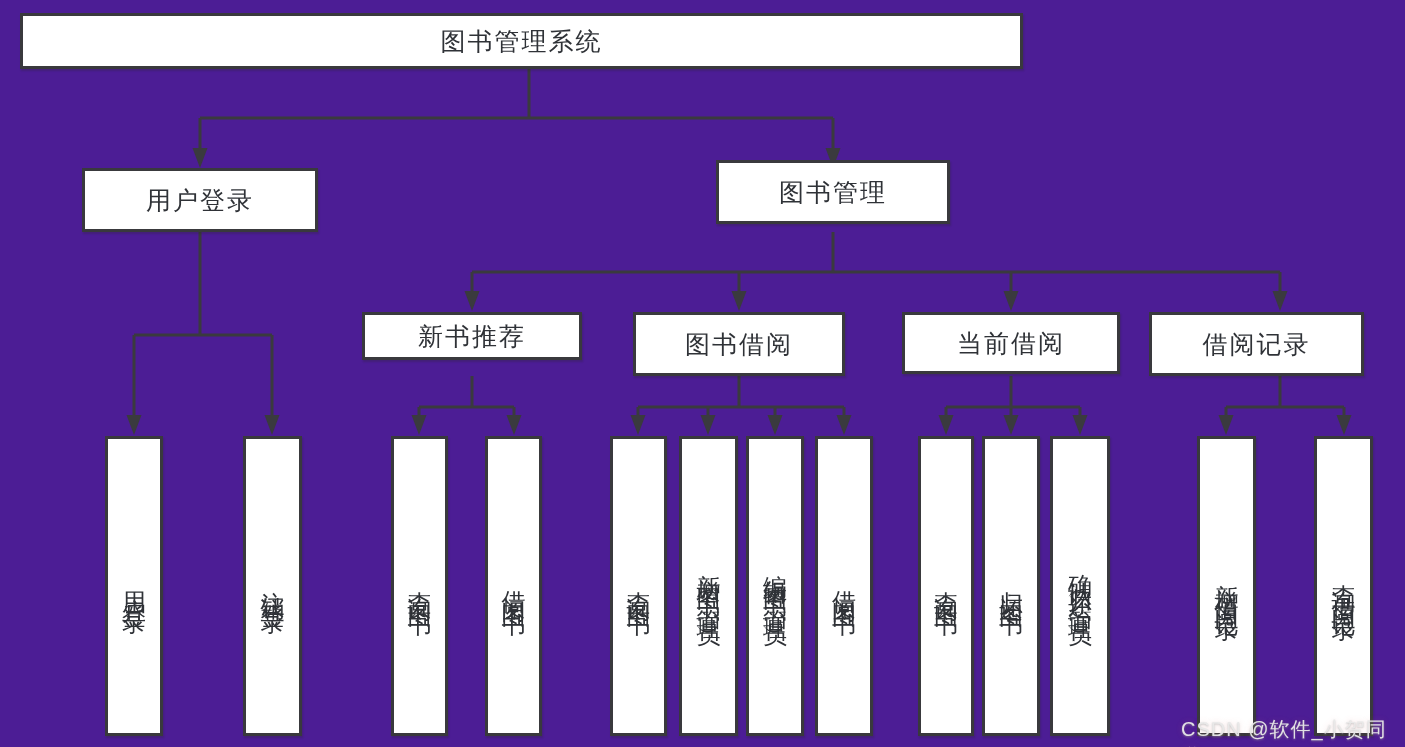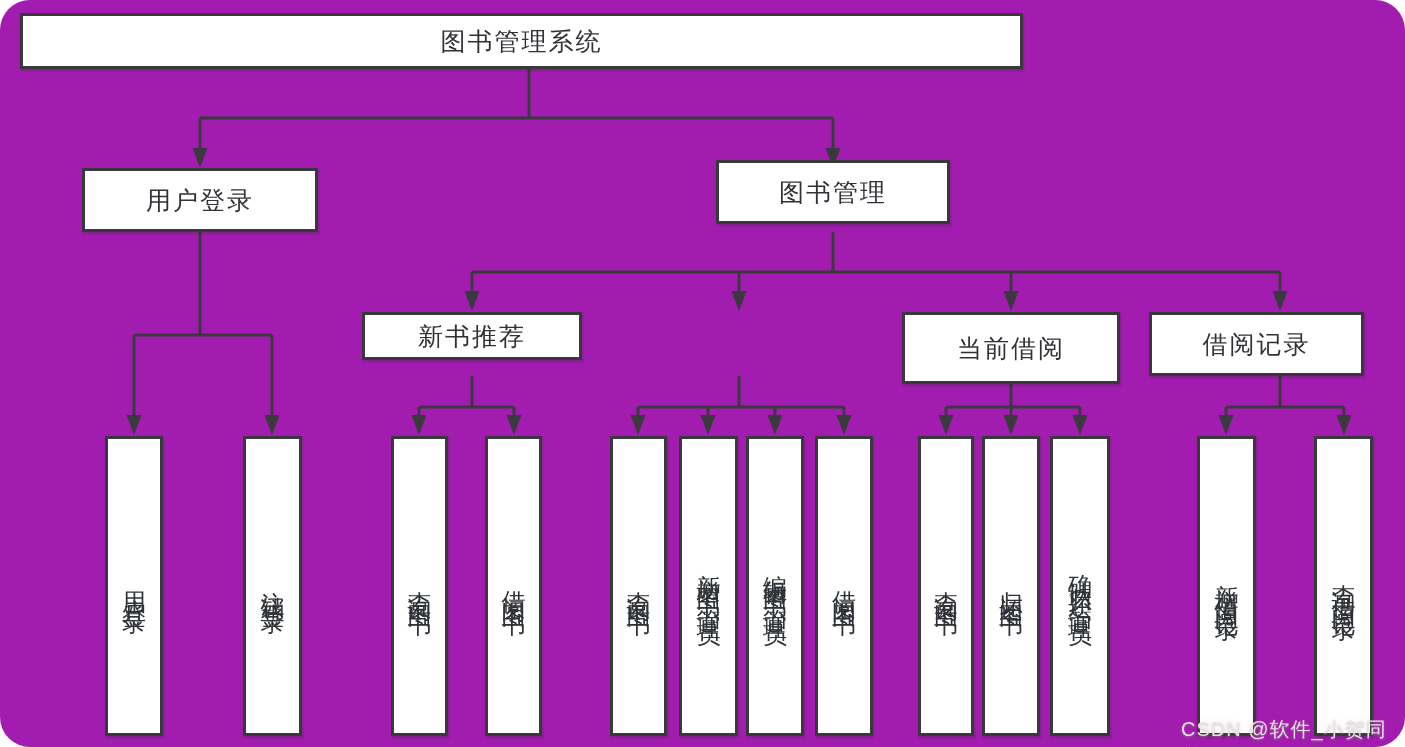--- a/index.html
+++ b/index.html
@@ -1,18 +1,18 @@
 <!DOCTYPE html>
 <html><head>
 <meta charset="utf-8">
 <style>
   html,body{margin:0;padding:0;background:#ffffff;}
   .canvas{
-    position:relative;width:1405px;height:747px;background:#a21caf;
-    font-family:"Liberation Sans",sans-serif;overflow:hidden;border-radius:30px;
+    position:relative;width:1405px;height:747px;background:#4c1d95;
+    font-family:"Liberation Sans",sans-serif;overflow:hidden;
   }
   .connectors{position:absolute;left:0;top:0;width:1405px;height:747px;}
   .box{
     position:absolute;box-sizing:border-box;background:#ffffff;
     border:3px solid #39393d;color:#2f3237;
     display:flex;align-items:center;justify-content:center;
     box-shadow:1px 2px 1.5px rgba(40,40,40,.25);
     white-space:nowrap;
   }
   .lvl{font-size:25px;letter-spacing:2px;}
@@ -63,21 +63,22 @@
     <use href="#ah" xlink:href="#ah" x="1226" y="435"></use>
     <use href="#ah" xlink:href="#ah" x="1344" y="435"></use>
   </svg>
 
   <div class="box lvl" style="left:20px;top:13px;width:1003px;height:56px">图书管理系统</div>
 
   <div class="box lvl" style="left:82px;top:168px;width:236px;height:64px">用户登录</div>
   <div class="box lvl" style="left:716px;top:160px;width:234px;height:64px">图书管理</div>
 
   <div class="box lvl" style="left:362px;top:312px;width:220px;height:48px">新书推荐</div>
-  <div class="box lvl" style="left:902px;top:312px;width:218px;height:72px">当前借阅</div>
+  <div class="box lvl" style="left:633px;top:312px;width:212px;height:64px">图书借阅</div>
+  <div class="box lvl" style="left:902px;top:312px;width:218px;height:62px">当前借阅</div>
   <div class="box lvl" style="left:1149px;top:312px;width:215px;height:64px">借阅记录</div>
 
   <div class="box leaf" style="left:105px;top:436px;width:58px;height:300px">用户登录</div>
   <div class="box leaf" style="left:243px;top:436px;width:59px;height:300px">注销登录</div>
 
   <div class="box leaf" style="left:391px;top:436px;width:57px;height:300px">查询图书</div>
   <div class="box leaf" style="left:485px;top:436px;width:57px;height:300px">借阅图书</div>
 
   <div class="box leaf" style="left:610px;top:436px;width:57px;height:300px">查询图书</div>
   <div class="box leaf" style="left:679px;top:436px;width:59px;height:300px">新增图书（管理员）</div>

